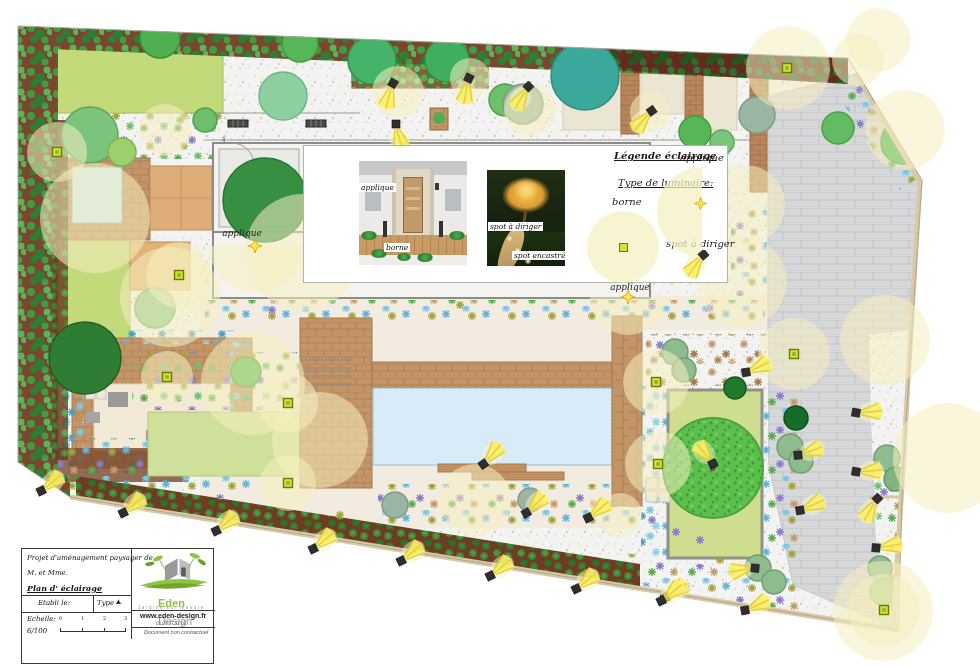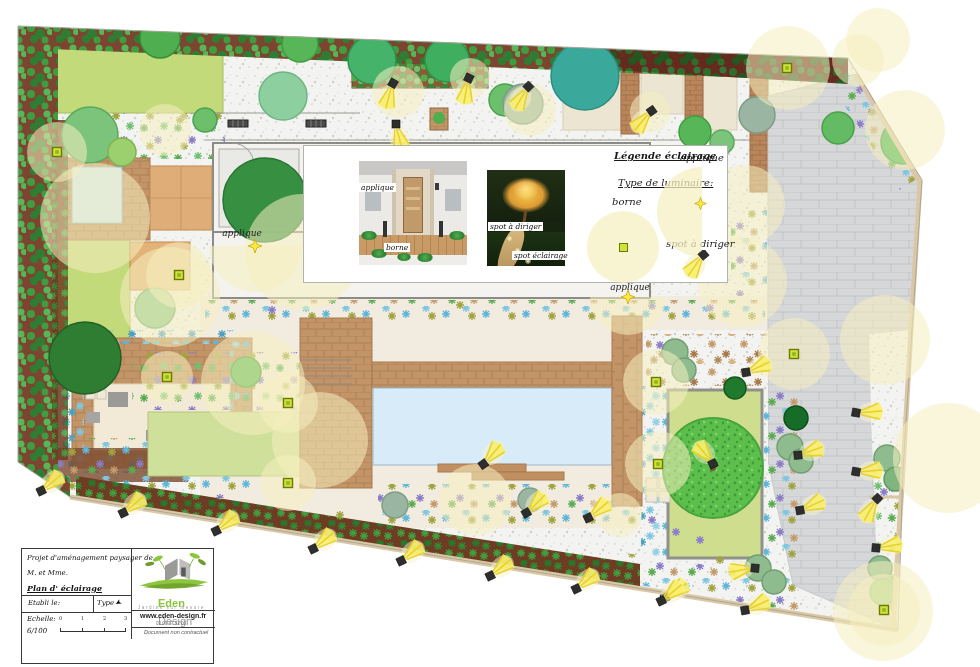--- a/index.html
+++ b/index.html
@@ -588,21 +588,21 @@
     <div class="abs" style="left:26px;top:8px;width:26px;height:22px;border-radius:50%;background:radial-gradient(closest-side,#ffe083,rgba(221,154,51,0));"></div>
     <div class="abs" style="left:36px;top:40px;width:3px;height:18px;background:#6b4a22;transform:rotate(8deg);"></div>
     <div class="abs" style="left:0;top:52px;width:78px;height:10px;background:#17240f;"></div>
     <div class="abs" style="left:0;top:62px;width:78px;height:34px;background:linear-gradient(#1d3313,#12200b);"></div>
     <div class="abs" style="left:14px;top:58px;width:20px;height:44px;background:linear-gradient(#d8b87c,#b3935c);transform:skewX(-18deg);border-radius:40%;"></div>
     <div class="abs" style="left:20px;top:66px;width:5px;height:5px;border-radius:50%;background:radial-gradient(#fff7c9,rgba(255,247,201,0));"></div>
     <div class="abs" style="left:28px;top:78px;width:5px;height:5px;border-radius:50%;background:radial-gradient(#fff7c9,rgba(255,247,201,0));"></div>
     <div class="abs" style="left:38px;top:88px;width:6px;height:6px;border-radius:50%;background:radial-gradient(#fff7c9,rgba(255,247,201,0));"></div>
   </div>
   <div class="lbl" style="left:184px;top:76px;">spot à diriger</div>
-  <div class="lbl" style="left:208px;top:105px;">spot éclairage</div>
+  <div class="lbl" style="left:208px;top:105px;">spot encastré</div>
 
   <div class="abs script u" style="left:282px;top:4px;font-weight:bold;">Légende éclairage</div>
   <div class="abs script" style="left:376px;top:6px;">applique</div>
   <div class="abs script u" style="left:286px;top:31px;">Type de luminaire:</div>
   <div class="abs script" style="left:308px;top:50px;">borne</div>
   <div class="abs script" style="left:362px;top:92px;">spot à diriger</div>
 
   <div class="half-halo" style="left:353px;top:21px;width:45px;height:90px;"></div>
   <svg class="abs" style="left:390px;top:51px;" width="13" height="13" viewBox="-7 -7 14 14">
     <path d="M0,-6.5L1.7,-1.7L6.5,0L1.7,1.7L0,6.5L-1.7,1.7L-6.5,0L-1.7,-1.7Z" fill="#ffe93c" stroke="#c9a616" stroke-width=".8"></path>
@@ -623,21 +623,21 @@
   <div class="tb-line" style="left:109px;top:0;width:1px;height:90px;"></div>
   <div class="tb-line" style="left:0;top:46px;width:109px;height:1px;"></div>
   <div class="tb-line" style="left:0;top:63px;width:109px;height:1px;"></div>
   <div class="tb-line" style="left:71px;top:46px;width:1px;height:17px;"></div>
   <div class="tb-line" style="left:109px;top:61px;width:84px;height:1px;"></div>
   <div class="tb-line" style="left:109px;top:78px;width:84px;height:1px;"></div>
 
   <div class="abs tb-script" style="position:absolute;left:5px;top:5px;">Projet d'aménagement paysager de</div>
   <div class="abs tb-script" style="position:absolute;left:5px;top:20px;">M. et Mme.</div>
   <div class="abs tb-title" style="position:absolute;left:5px;top:34px;">Plan d' éclairage</div>
-  <div class="abs tb-script" style="position:absolute;left:6px;top:50px;">Etabli le:</div>
+  <div class="abs tb-script" style="position:absolute;left:16px;top:50px;">Etabli le:</div>
   <div class="abs tb-script" style="position:absolute;left:75px;top:50px;">Type</div>
   <div class="abs" style="position:absolute;left:93px;top:49px;font-size:8px;color:#111;transform:rotate(150deg);">➤</div>
   <div class="abs tb-script" style="position:absolute;left:5px;top:66px;">Echelle:</div>
   <div class="abs tb-script" style="position:absolute;left:5px;top:78px;">6/100</div>
 
   <div class="abs" style="position:absolute;left:38px;top:66px;width:66px;height:22px;">
     <span class="ticknum" style="left:-1px;top:0;">0</span>
     <span class="ticknum" style="left:21px;top:0;">1</span>
     <span class="ticknum" style="left:43px;top:0;">2</span>
     <span class="ticknum" style="left:64px;top:0;">3</span>

